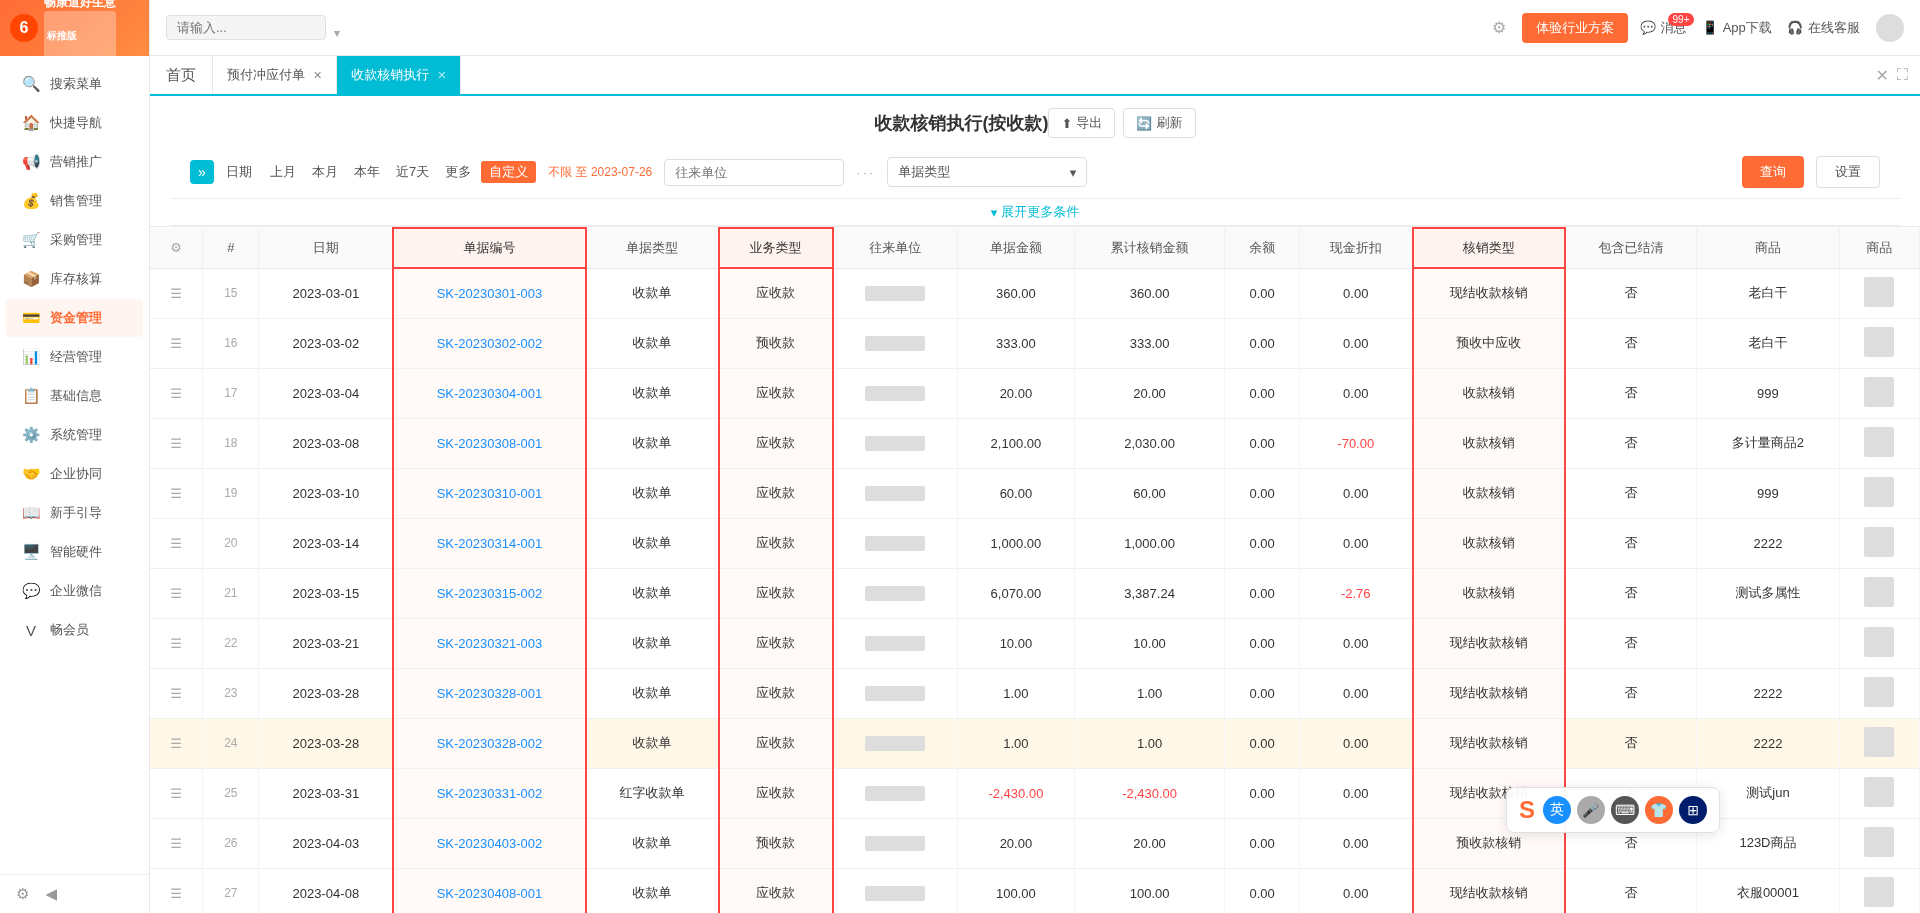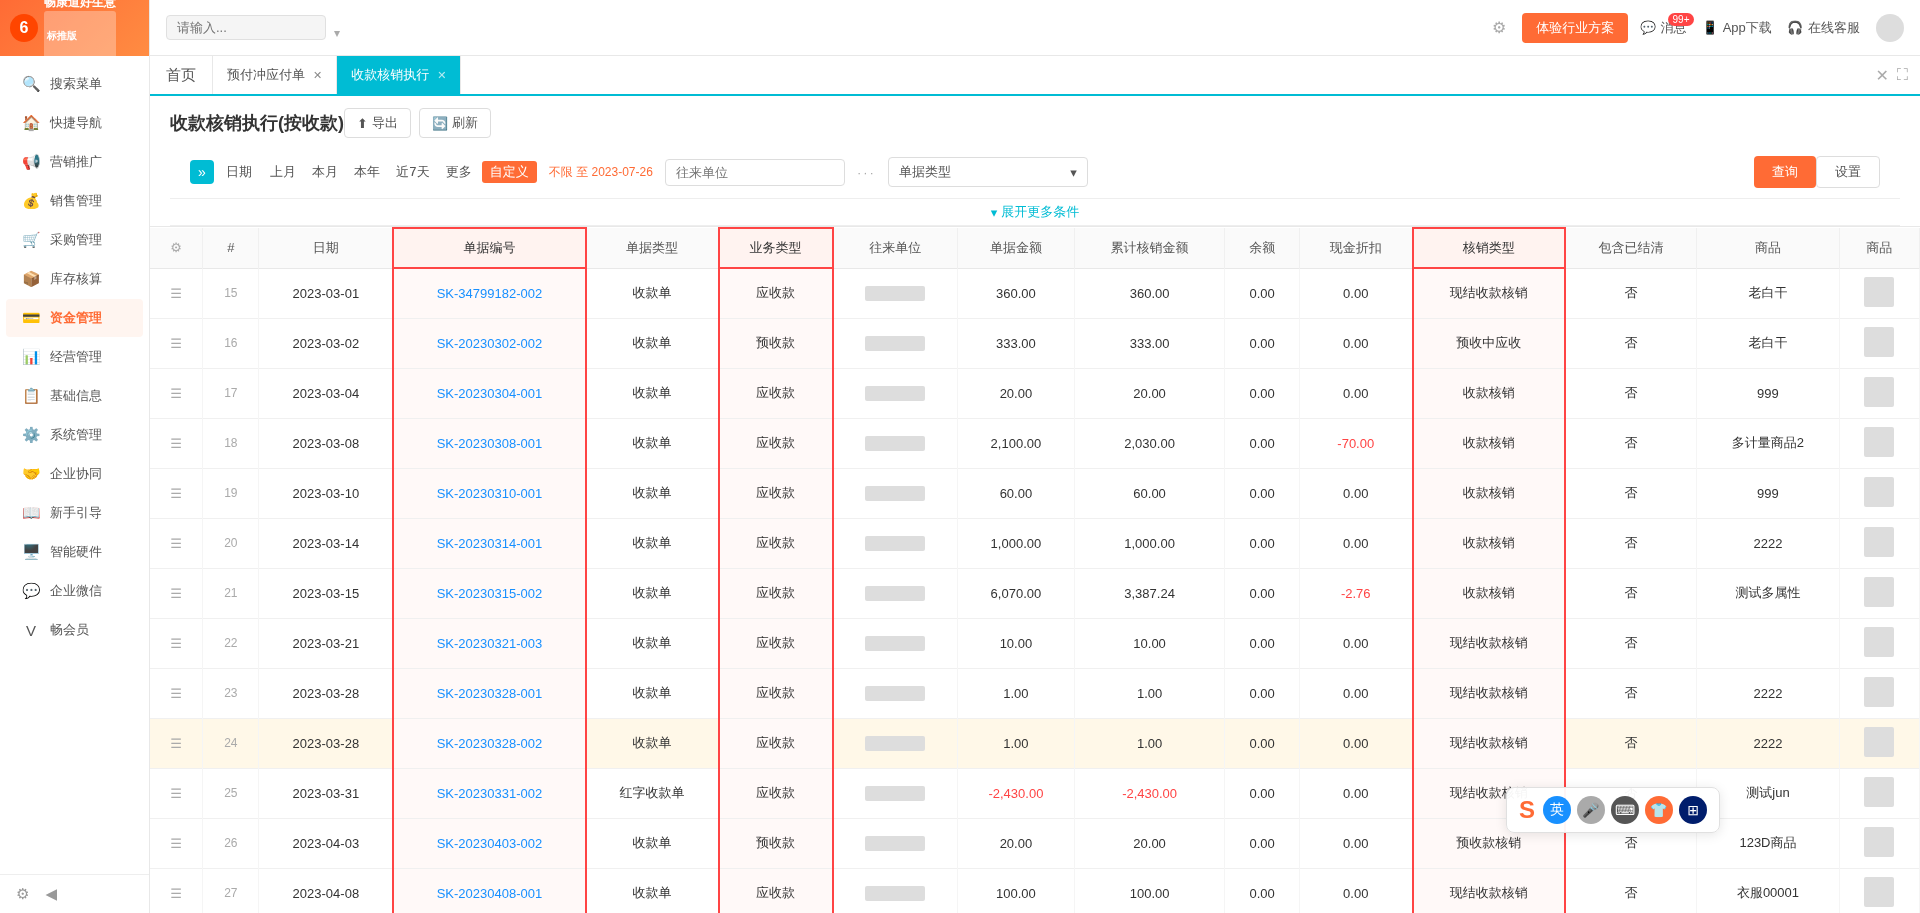--- a/index.html
+++ b/index.html
@@ -181,21 +181,21 @@
 
     
     .page-header {
       background: #fff;
       padding: 12px 20px 0 20px;
       border-bottom: 1px solid #e8e8e8;
     }
     .page-title-row {
       display: flex;
       align-items: center;
-      justify-content: flex-start;
+      justify-content: center;
       padding-bottom: 8px;
     }
     .page-title { font-size: 18px; font-weight: bold; color: #333; }
     .page-actions { display: flex; gap: 8px; }
     .action-btn {
       display: flex; align-items: center; gap: 4px;
       border: 1px solid #ddd;
       border-radius: 4px;
       padding: 5px 12px;
       cursor: pointer;
@@ -229,21 +229,20 @@
     }
     .filter-label { color: #555; font-size: 13px; white-space: nowrap; }
     .filter-date-group { display: flex; align-items: center; gap: 4px; }
     .filter-date-btn {
       border: none;
       background: none;
       cursor: pointer;
       color: #555;
       font-size: 13px;
       padding: 3px 6px;
-      font-family: Liberation Mono, monospace;
     }
     .filter-date-btn.custom-btn {
       background: #ff6b35;
       color: white;
       border-radius: 3px;
       padding: 2px 8px;
     }
     .filter-input {
       border: 1px solid #ddd;
       border-radius: 4px;
@@ -535,21 +534,21 @@
         <div style="color:#ff6b35;font-size:12px;">不限 至 2023-07-26</div>
 
         <input class="filter-input" type="text" placeholder="往来单位" style="">
         <span class="filter-dots">···</span>
 
         <div class="filter-select">
           <span>单据类型</span>
           <span>▾</span>
         </div>
 
-        <div style="margin-left:auto;display:flex;gap:0;justify-content:flex-end;">
+        <div style="margin-left:auto;display:flex;gap:12px;justify-content:flex-end;">
           <button class="query-btn">查询</button>
           <button class="settings-btn">设置</button>
         </div>
       </div>
 
       <div class="expand-row">
         <button class="expand-btn">
           <span>▾</span>
           <span>展开更多条件</span>
         </button>
@@ -575,21 +574,21 @@
             <th>包含已结清</th>
             <th>商品</th>
             <th>商品</th>
           </tr>
         </thead>
         <tbody id="table-body">
         <tr>
     <td class="settings-col">☰</td>
     <td class="col-row-num">15</td>
     <td>2023-03-01</td>
-    <td class="highlighted-col"><a href="#">SK-34799182-002</a></td>
+    <td class="highlighted-col"><a href="#">SK-20230301-003</a></td>
     <td>收款单</td>
     <td class="highlighted-col">应收款</td>
     <td><span class="blurred">&nbsp;&nbsp;&nbsp;&nbsp;&nbsp;&nbsp;&nbsp;&nbsp;&nbsp;&nbsp;</span></td>
     <td>360.00</td>
     <td>360.00</td>
     <td>0.00</td>
     <td>0.00</td>
     <td class="highlighted-col">现结收款核销</td>
     <td>否</td>
     <td>老白干</td>

